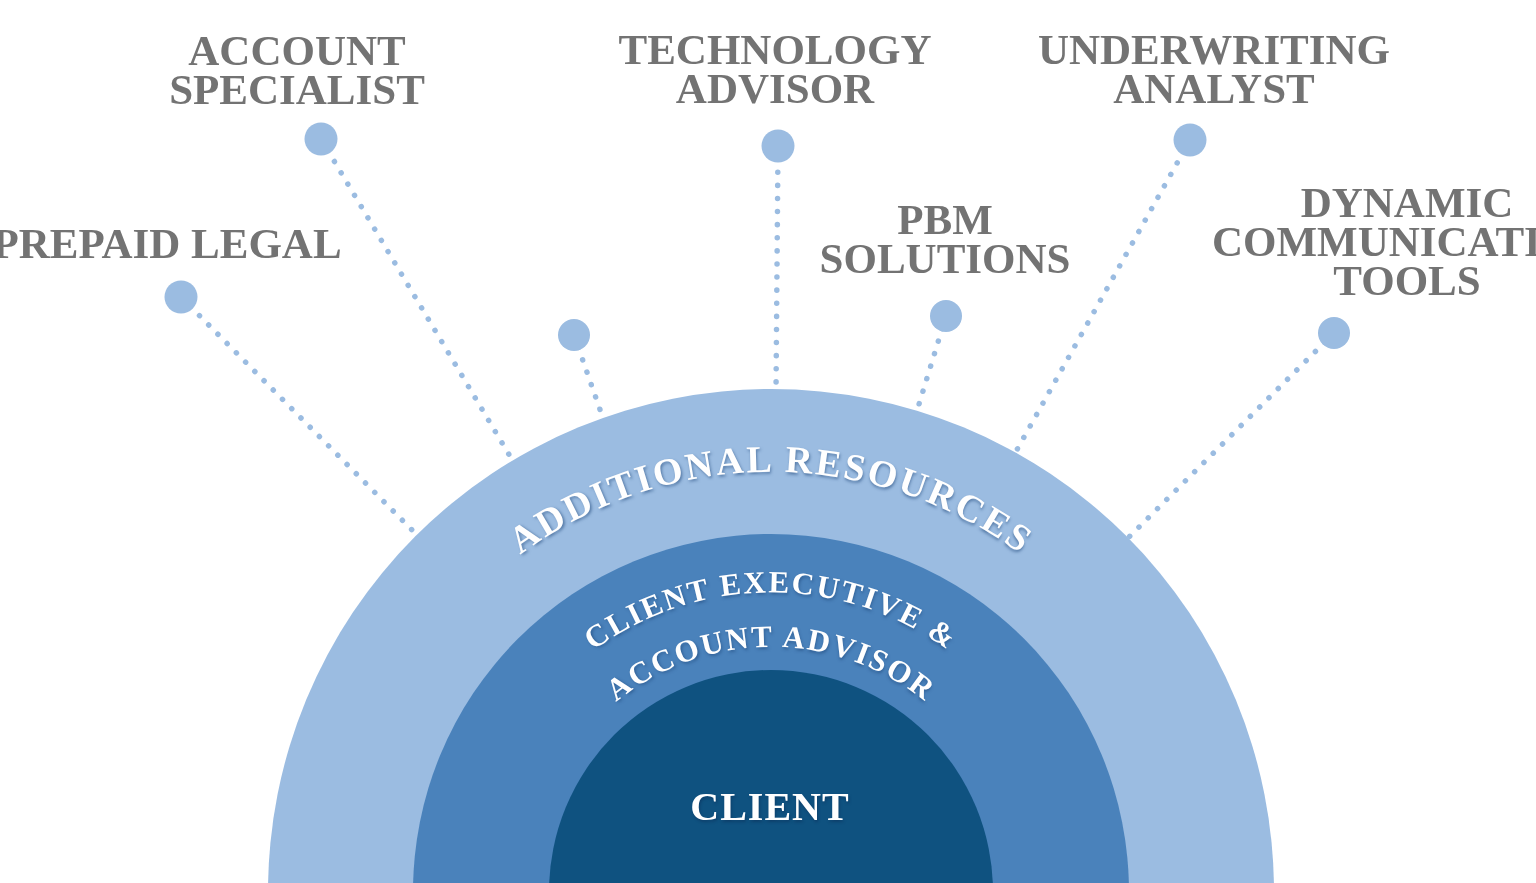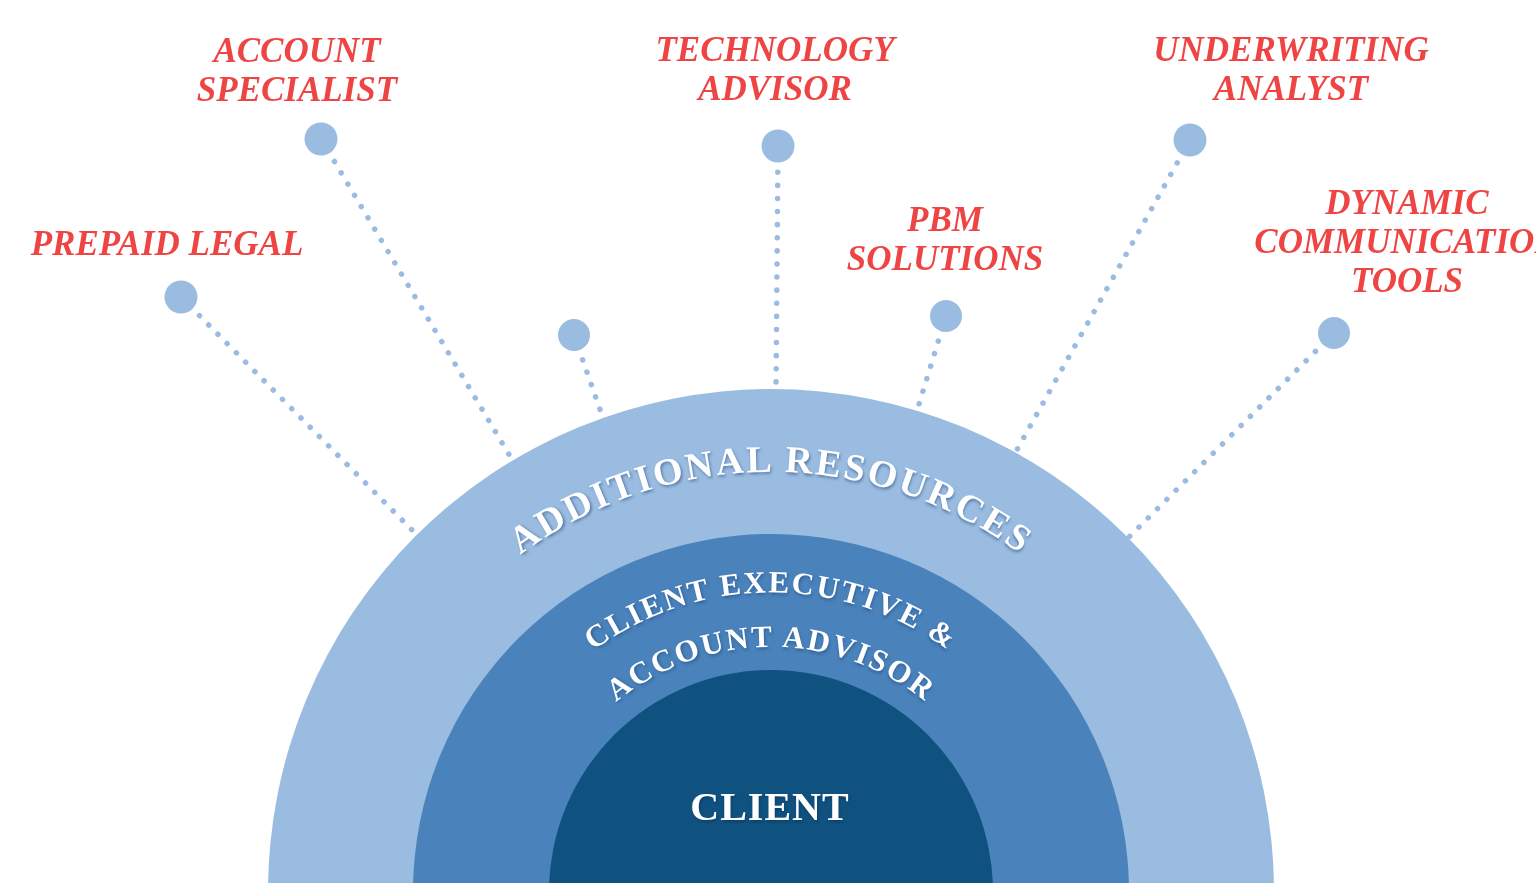--- a/index.html
+++ b/index.html
@@ -13,25 +13,24 @@
   }
   #diagram-svg { position: absolute; left: 0; top: 0; }
 
   .spoke-label {
     position: absolute;
     transform: translate(-50%, -50%);
     text-align: center;
     white-space: pre-line;
     font-family: "Liberation Serif", serif;
     font-weight: 700;
-    font-size: 35px;
+    font-size: 43px;
     line-height: 39px;
     letter-spacing: 0px;
-    color: #ef4444;
-    font-style: italic;
+    color: #737373;
   }
 
   .arc-text {
     font-family: "Liberation Serif", serif;
     font-weight: 700;
     fill: #ffffff;
     text-shadow: 1px 2px 3px rgba(30, 70, 120, 0.55);
   }
   .arc-outer  { font-size: 38px; letter-spacing: 2.5px; }
   .arc-middle { font-size: 31px; letter-spacing: 2px; }
@@ -94,19 +93,19 @@
     <text class="center-text" x="770" y="820" text-anchor="middle">CLIENT</text>
   </svg>
 
   <div class="spoke-label" style="left:167px;  top:243px; width:420px;">PREPAID LEGAL</div>
   <div class="spoke-label" style="left:297px;  top:70px;  width:320px;">ACCOUNT
 SPECIALIST</div>
   <div class="spoke-label" style="left:775px;  top:69px;  width:340px;">TECHNOLOGY
 ADVISOR</div>
   <div class="spoke-label" style="left:945px;  top:239px; width:320px;">PBM
 SOLUTIONS</div>
-  <div class="spoke-label" style="left:1291px; top:69px;  width:380px;">UNDERWRITING
+  <div class="spoke-label" style="left:1214px; top:69px;  width:380px;">UNDERWRITING
 ANALYST</div>
   <div class="spoke-label" style="left:1407px; top:241px; width:390px;">DYNAMIC
 COMMUNICATION
 TOOLS</div>
 
 </div>
 
 </body></html>

